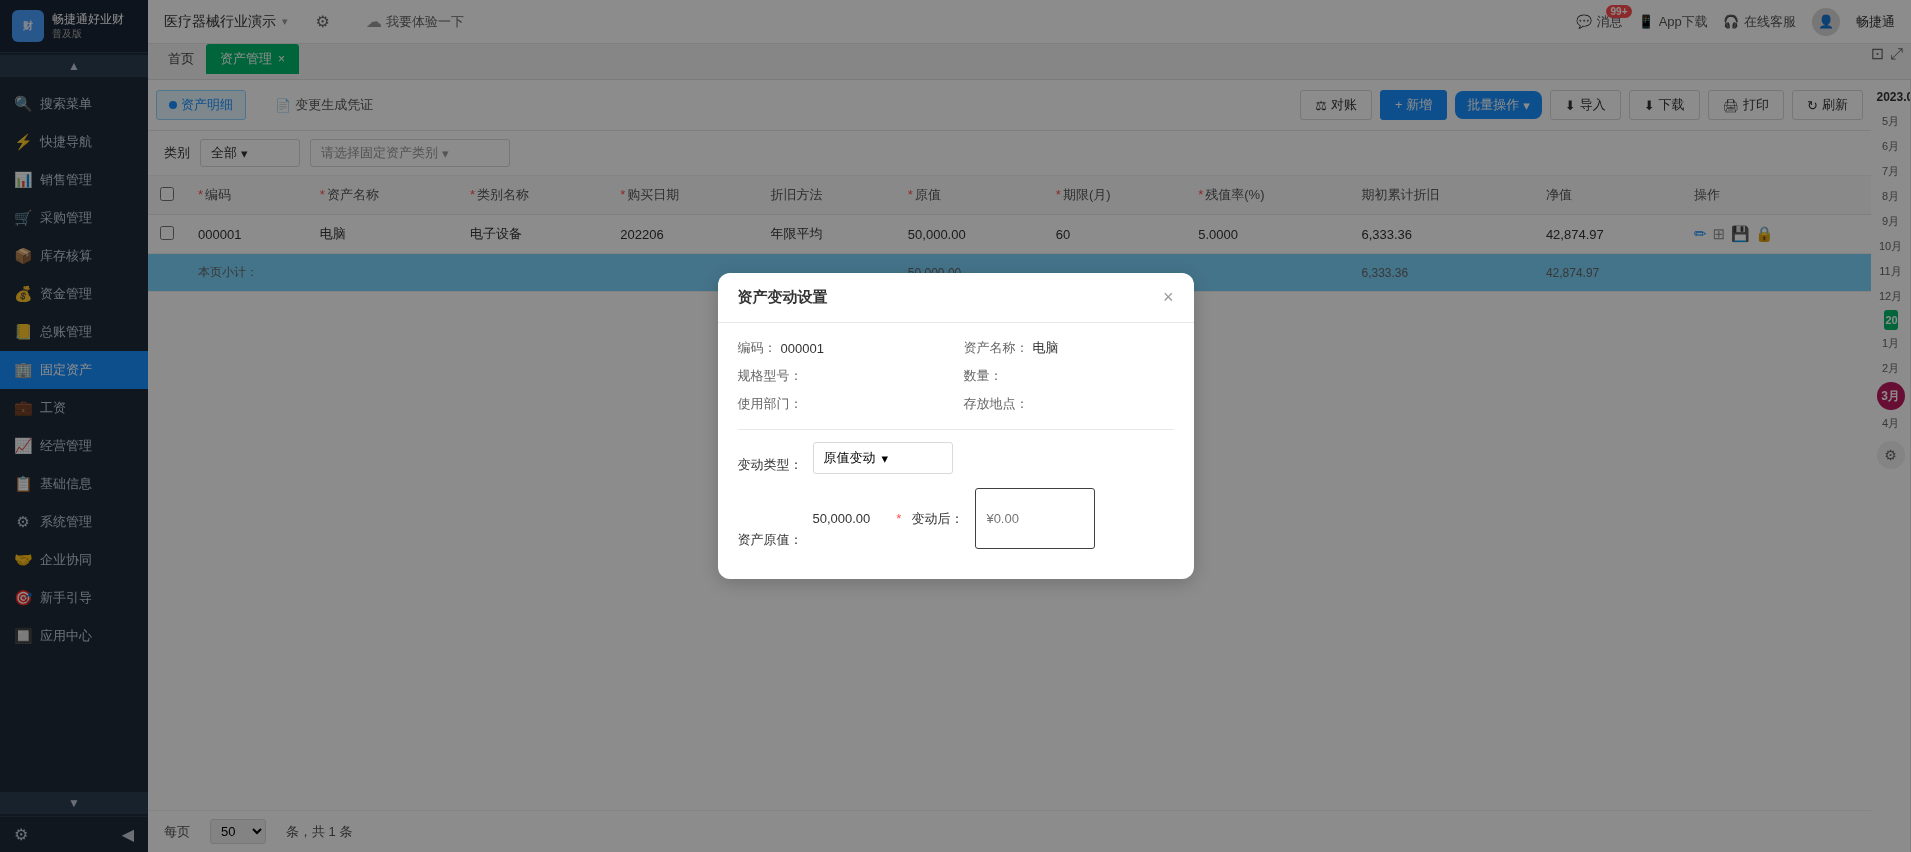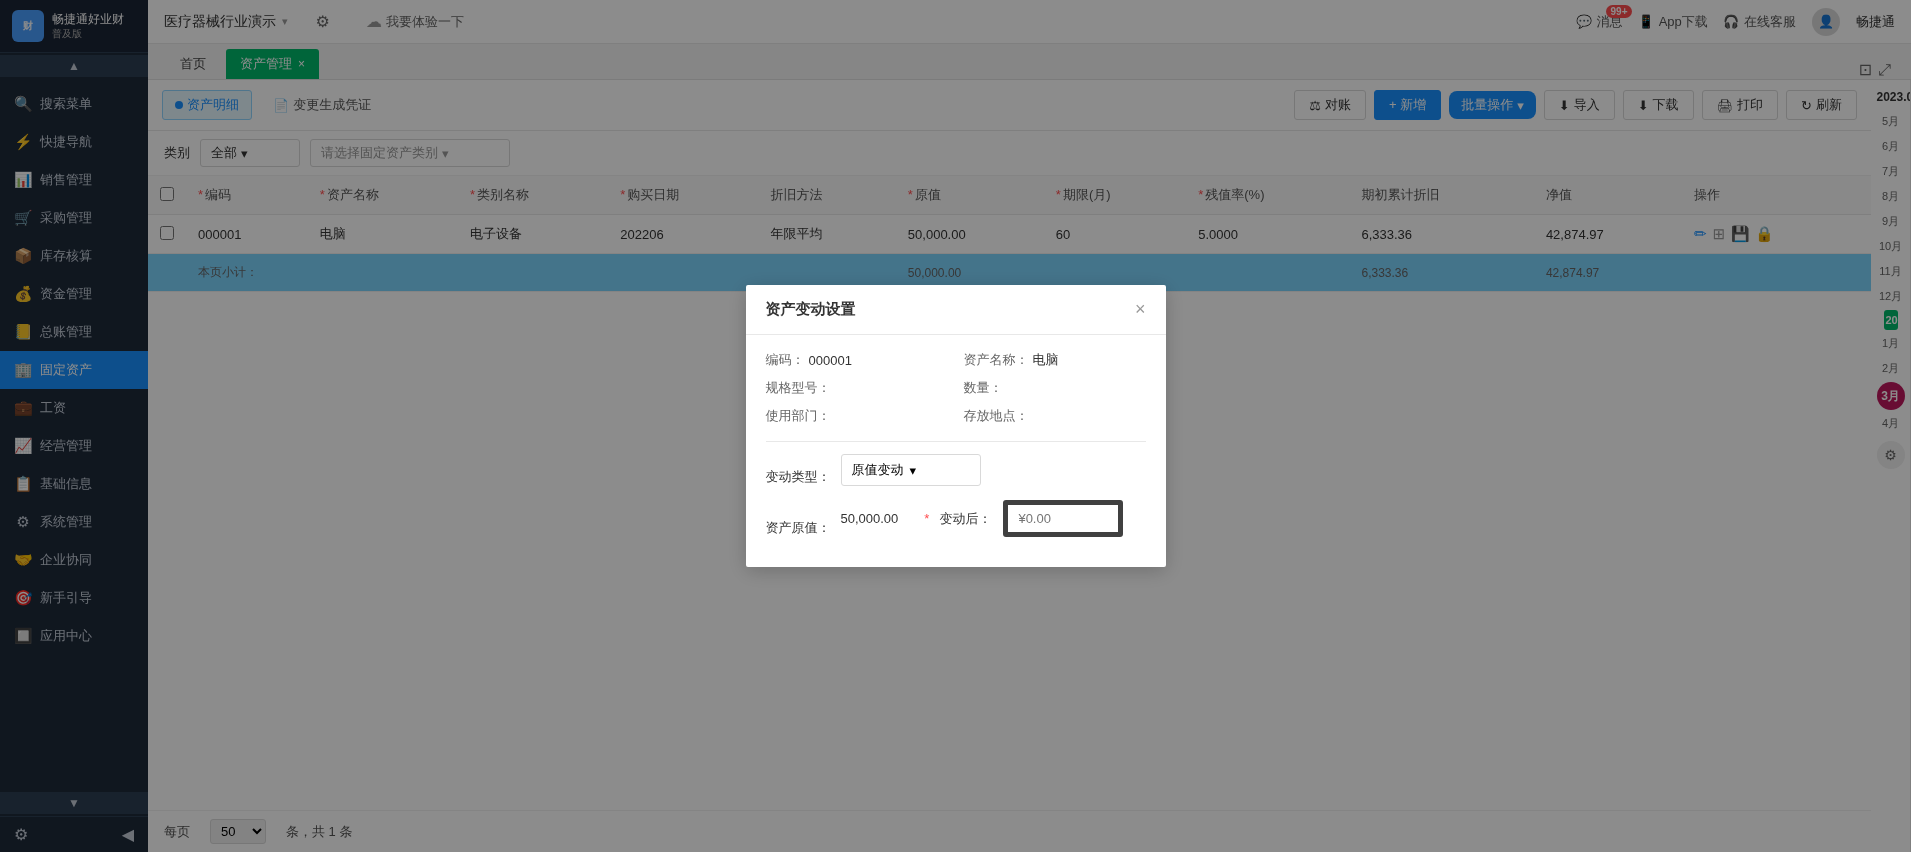--- a/index.html
+++ b/index.html
@@ -92,26 +92,25 @@
       background: #ff4d4f; color: #fff; font-size: 10px;
       border-radius: 10px; padding: 1px 5px; position: absolute;
       top: -8px; right: -10px; font-weight: bold;
     }
     .topbar-avatar { width: 28px; height: 28px; background: #d9d9d9; border-radius: 50%; display: flex; align-items: center; justify-content: center; color: #999; font-size: 13px; }
     .topbar-username { color: #333; font-size: 13px; }
 
     
     .tabs-bar {
       background: #f5f5f5;
-      display: flex; align-items: flex-end;
-      padding: 0 20px;
+      display: flex; align-items: flex-start;
+      padding: 0 8px;
       height: 36px;
       border-bottom: 1px solid #e0e0e0;
       flex-shrink: 0;
-      gap: 8px;
     }
     .tab-item {
       padding: 6px 14px;
       font-size: 13px; color: #666;
       cursor: pointer;
       border-radius: 3px 3px 0 0;
     }
     .tab-item.active {
       background: #00b96b; color: #fff;
       display: flex; align-items: center; gap: 6px;
@@ -139,22 +138,22 @@
     .side-cal-item.active { background: #be185d; color: #fff; border-radius: 50%; width: 28px; height: 28px; display: flex; align-items: center; justify-content: center; font-weight: bold; font-size: 12px; }
     .side-cal-item.year { font-weight: bold; color: #333; font-size: 12px; }
 
     
     .table-area {
       flex: 1; background: #fff; display: flex; flex-direction: column; overflow: hidden;
     }
 
     
     .table-toolbar {
-      display: flex; align-items: center; gap: 8px;
-      padding: 10px 14px; border-bottom: 1px solid #e8e8e8; flex-shrink: 0;
+      display: flex; align-items: center; gap: 16px;
+      padding: 10px 8px; border-bottom: 1px solid #e8e8e8; flex-shrink: 0;
     }
     .toolbar-tab {
       display: flex; align-items: center; gap: 4px;
       padding: 5px 12px; border-radius: 3px;
       font-size: 13px; cursor: pointer; color: #555;
       border: 1px solid transparent;
     }
     .toolbar-tab.active { background: #e6f7ff; color: #1890ff; border-color: #91d5ff; }
     .toolbar-tab .dot { width: 8px; height: 8px; border-radius: 50%; background: #1890ff; }
     .toolbar-right { margin-left: auto; display: flex; align-items: center; gap: 8px; }
@@ -212,21 +211,21 @@
       border: 1px solid #d9d9d9; padding: 3px 6px; border-radius: 3px; font-size: 13px;
     }
 
     
     .overlay {
       position: fixed; top: 0; left: 0; right: 0; bottom: 0;
       background: rgba(0,0,0,0.45); z-index: 100;
       display: flex; align-items: center; justify-content: center;
     }
     .modal {
-      background: #fff; border-radius: 2px; width: 420px;
+      background: #fff; border-radius: 12px; width: 476px;
       box-shadow: 0 4px 20px rgba(0,0,0,0.2);
     }
     .modal-header {
       display: flex; align-items: center; justify-content: space-between;
       padding: 14px 20px; border-bottom: 1px solid #e8e8e8;
     }
     .modal-title { font-size: 15px; font-weight: bold; color: #333; }
     .modal-close { color: #999; cursor: pointer; font-size: 18px; }
     .modal-body { padding: 16px 20px; }
     .modal-info-grid {
@@ -243,21 +242,21 @@
     .modal-field-label { color: #333; white-space: nowrap; min-width: 60px; }
     .modal-field-control {
       flex: 1; display: flex; align-items: center; gap: 6px;
     }
     .modal-select-box {
       display: flex; align-items: center; gap: 6px;
       border: 1px solid #d9d9d9; padding: 6px 10px; border-radius: 3px;
       font-size: 13px; cursor: pointer; background: #fff; min-width: 140px;
     }
     .modal-input {
-      flex: 1; border: 5px solid #404040; padding: 6px 10px; border-radius: 3px;
+      flex: 1; border: 1px solid #404040; padding: 22px 10px; border-radius: 3px;
       font-size: 13px; color: #333; background: #fff; outline: none;
     }
     .modal-input.placeholder-style { color: #bbb; }
     .modal-footer {
       display: flex; justify-content: center; gap: 16px;
       padding: 12px 20px 16px;
     }
     .btn-cancel {
       padding: 7px 28px; border: 1px solid #d9d9d9; background: #fff;
       border-radius: 3px; font-size: 14px; cursor: pointer; color: #555;

